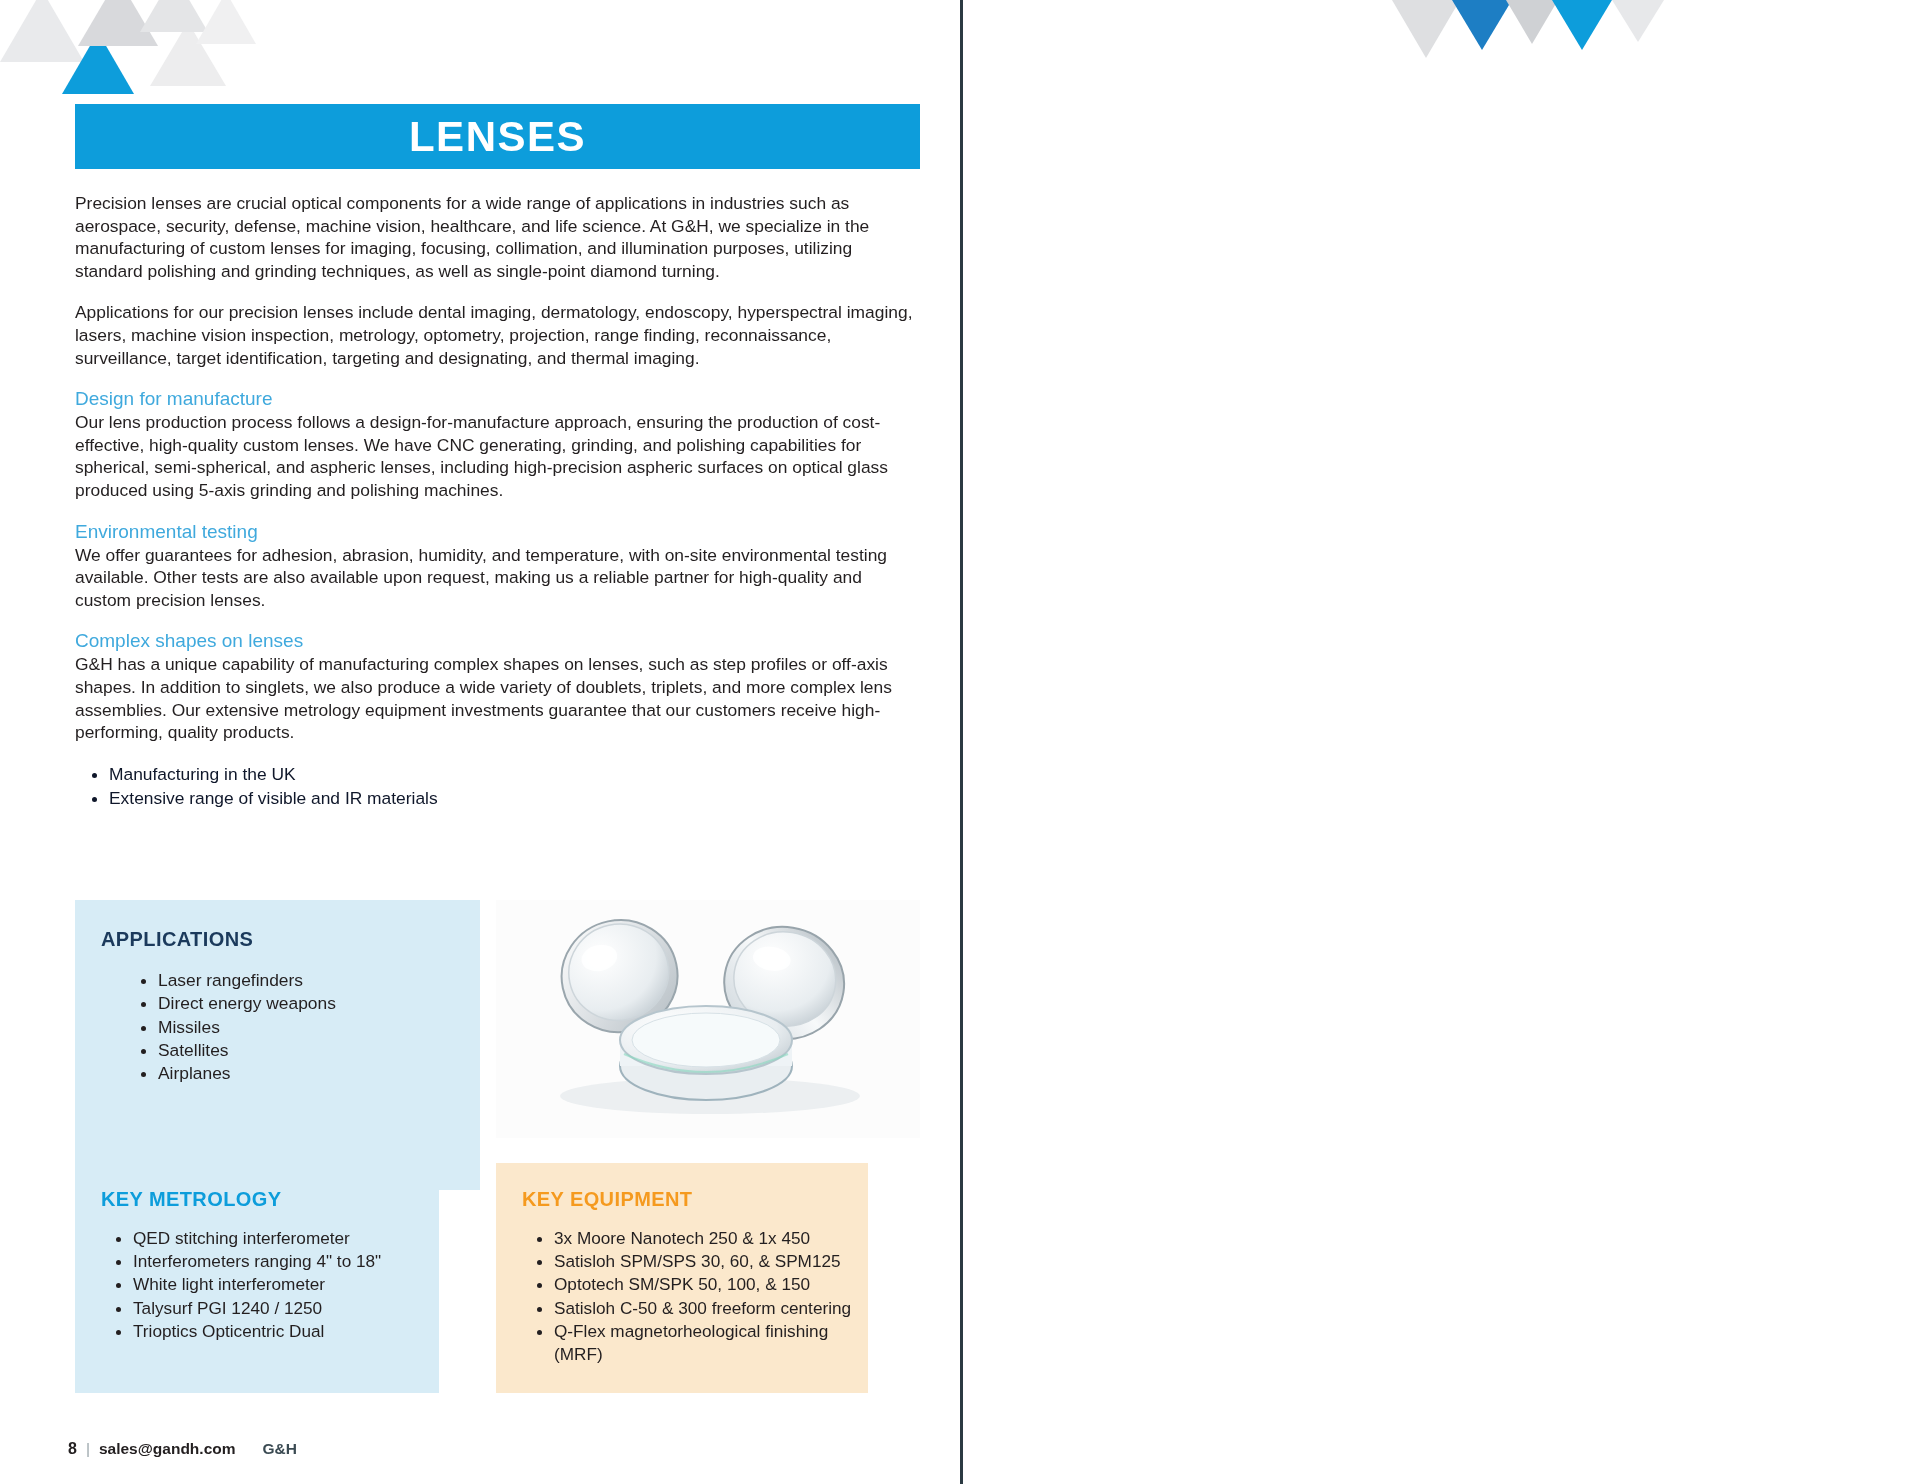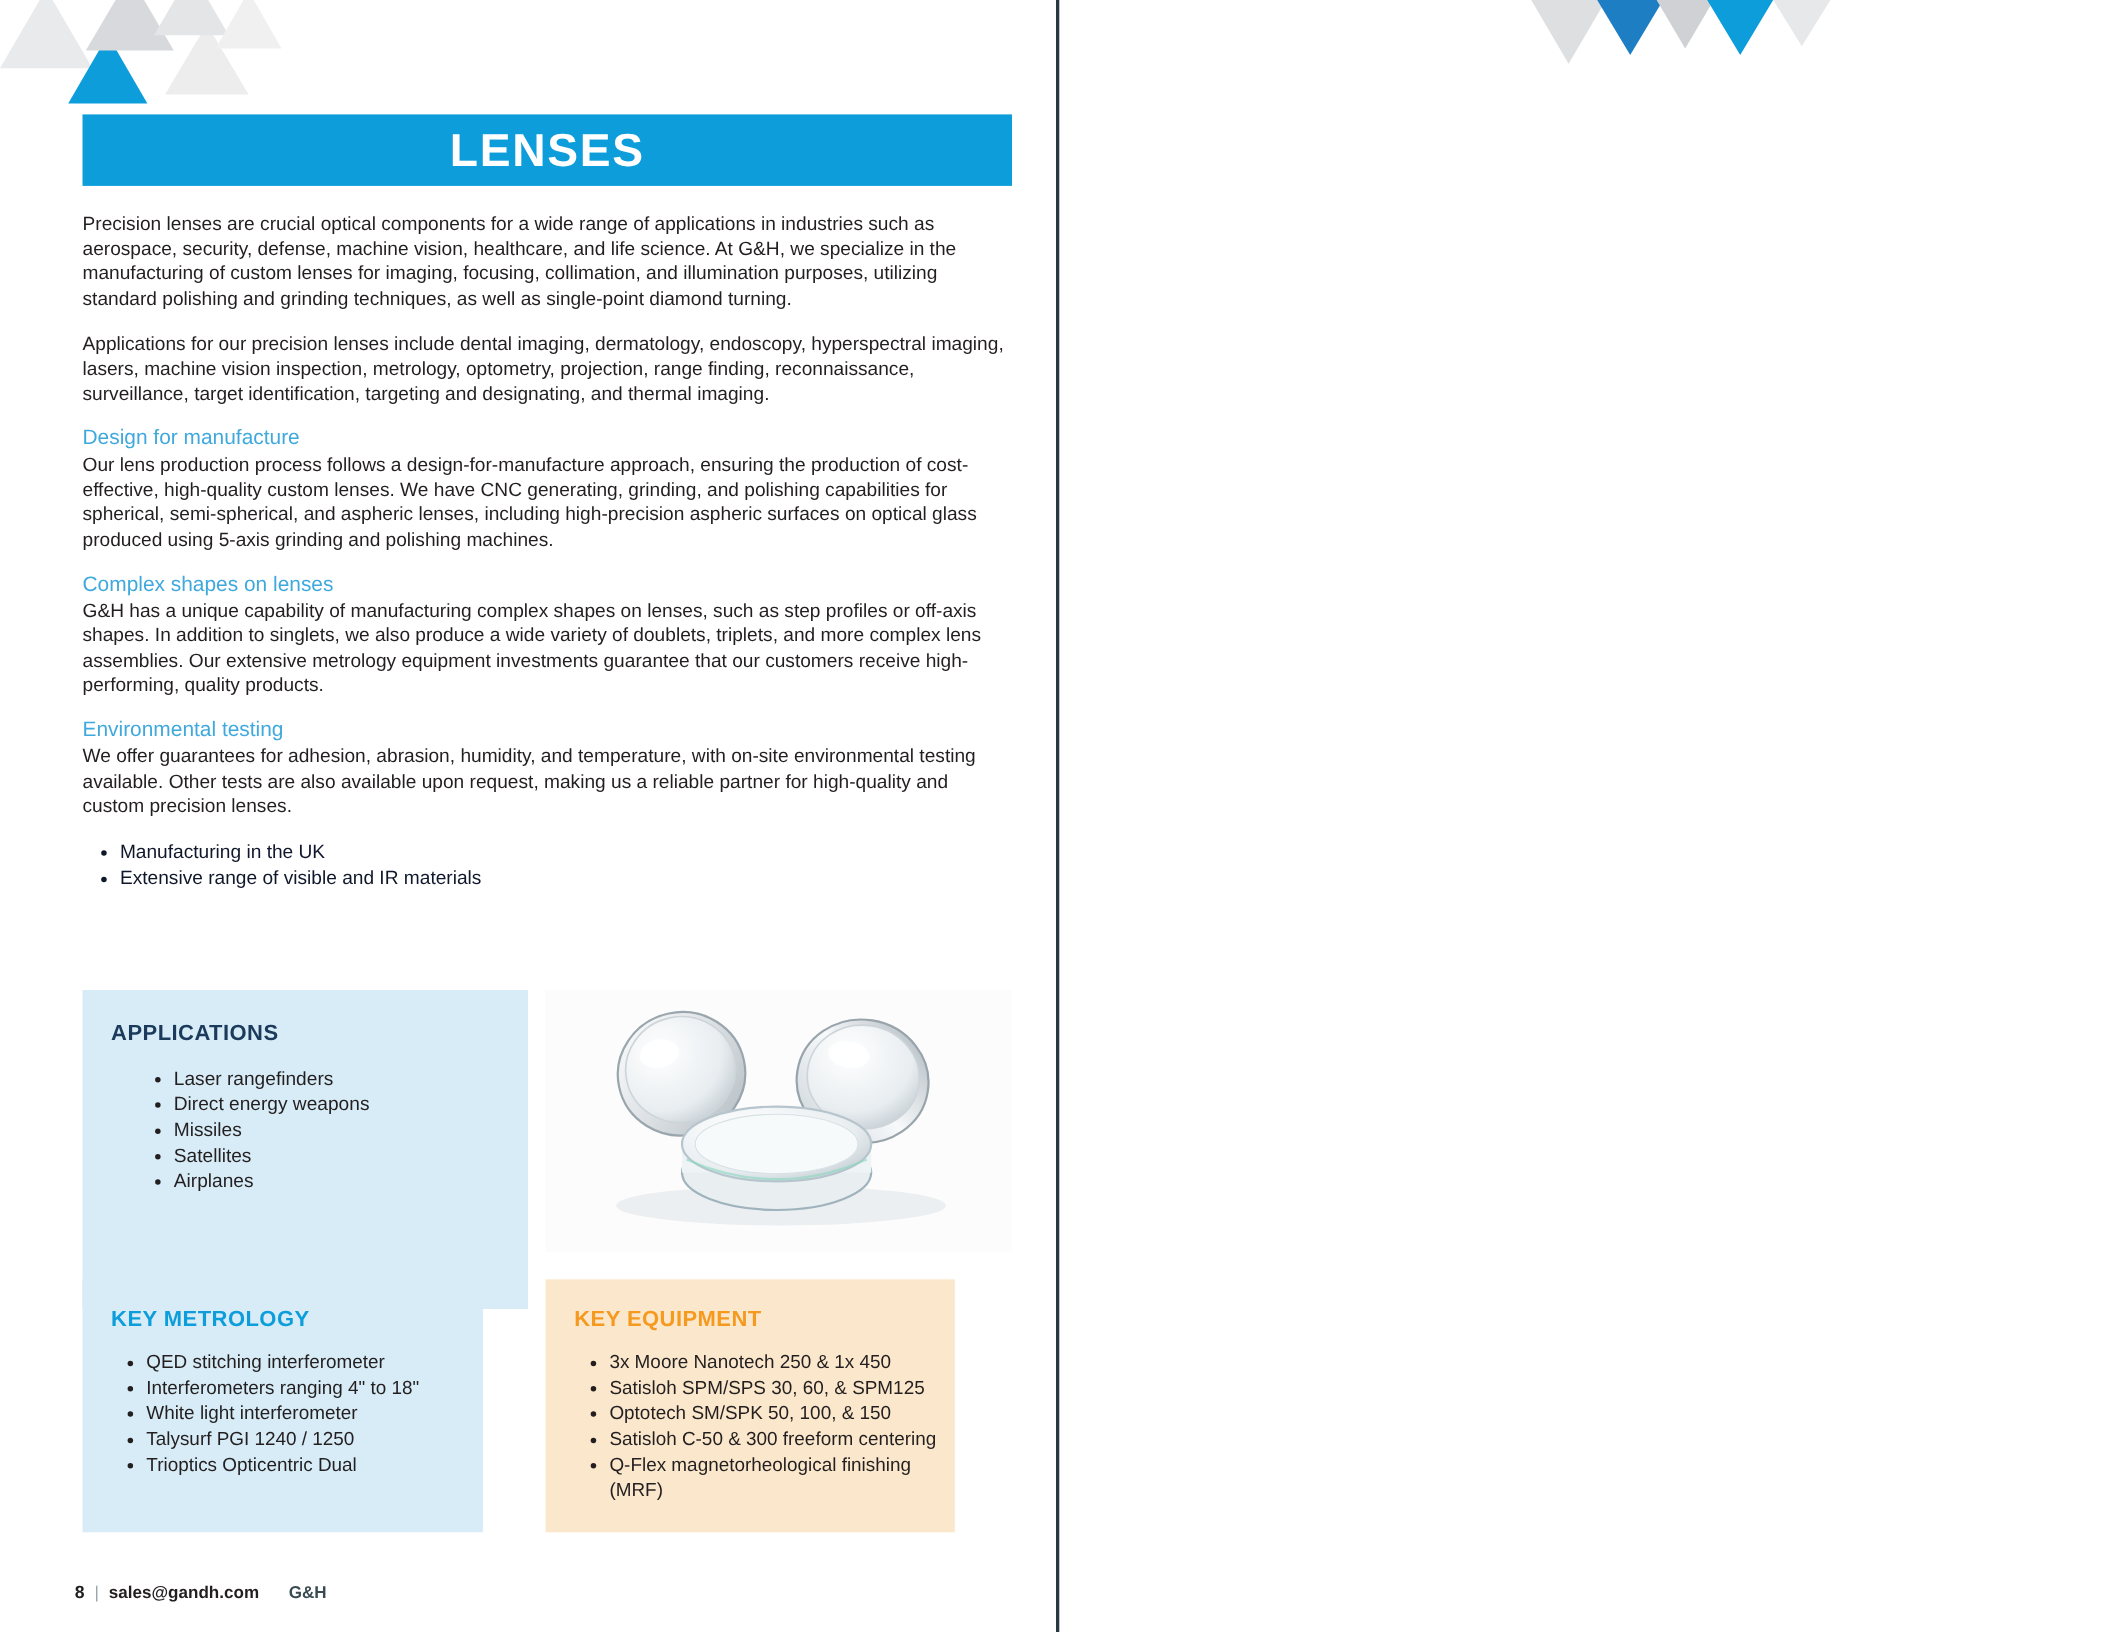--- a/index.html
+++ b/index.html
@@ -123,27 +123,27 @@
     <div class="body-col">
       <p class="para">Precision lenses are crucial optical components for a wide range of applications in industries such as aerospace, security, defense, machine vision, healthcare, and life science. At G&amp;H, we specialize in the manufacturing of custom lenses for imaging, focusing, collimation, and illumination purposes, utilizing standard polishing and grinding techniques, as well as single-point diamond turning.</p>
       <p class="para">Applications for our precision lenses include dental imaging, dermatology, endoscopy, hyperspectral imaging, lasers, machine vision inspection, metrology, optometry, projection, range finding, reconnaissance, surveillance, target identification, targeting and designating, and thermal imaging.</p>
 
       <div>
         <div class="sub-head">Design for manufacture</div>
         <p class="para">Our lens production process follows a design-for-manufacture approach, ensuring the production of cost-effective, high-quality custom lenses. We have CNC generating, grinding, and polishing capabilities for spherical, semi-spherical, and aspheric lenses, including high-precision aspheric surfaces on optical glass produced using 5-axis grinding and polishing machines.</p>
       </div>
 
       <div>
+        <div class="sub-head">Environmental testing</div>
+        <p class="para">We offer guarantees for adhesion, abrasion, humidity, and temperature, with on-site environmental testing available. Other tests are also available upon request, making us a reliable partner for high-quality and custom precision lenses.</p>
+      </div>
+
+      <div>
         <div class="sub-head">Complex shapes on lenses</div>
         <p class="para">G&amp;H has a unique capability of manufacturing complex shapes on lenses, such as step profiles or off-axis shapes. In addition to singlets, we also produce a wide variety of doublets, triplets, and more complex lens assemblies. Our extensive metrology equipment investments guarantee that our customers receive high-performing, quality products.</p>
-      </div>
-
-      <div>
-        <div class="sub-head">Environmental testing</div>
-        <p class="para">We offer guarantees for adhesion, abrasion, humidity, and temperature, with on-site environmental testing available. Other tests are also available upon request, making us a reliable partner for high-quality and custom precision lenses.</p>
       </div>
 
       <ul class="bullets-plain">
         <li>Manufacturing in the UK</li>
         <li>Extensive range of visible and IR materials</li>
       </ul>
     </div>
 
     <div class="apps-box">
       <h3>APPLICATIONS</h3>

